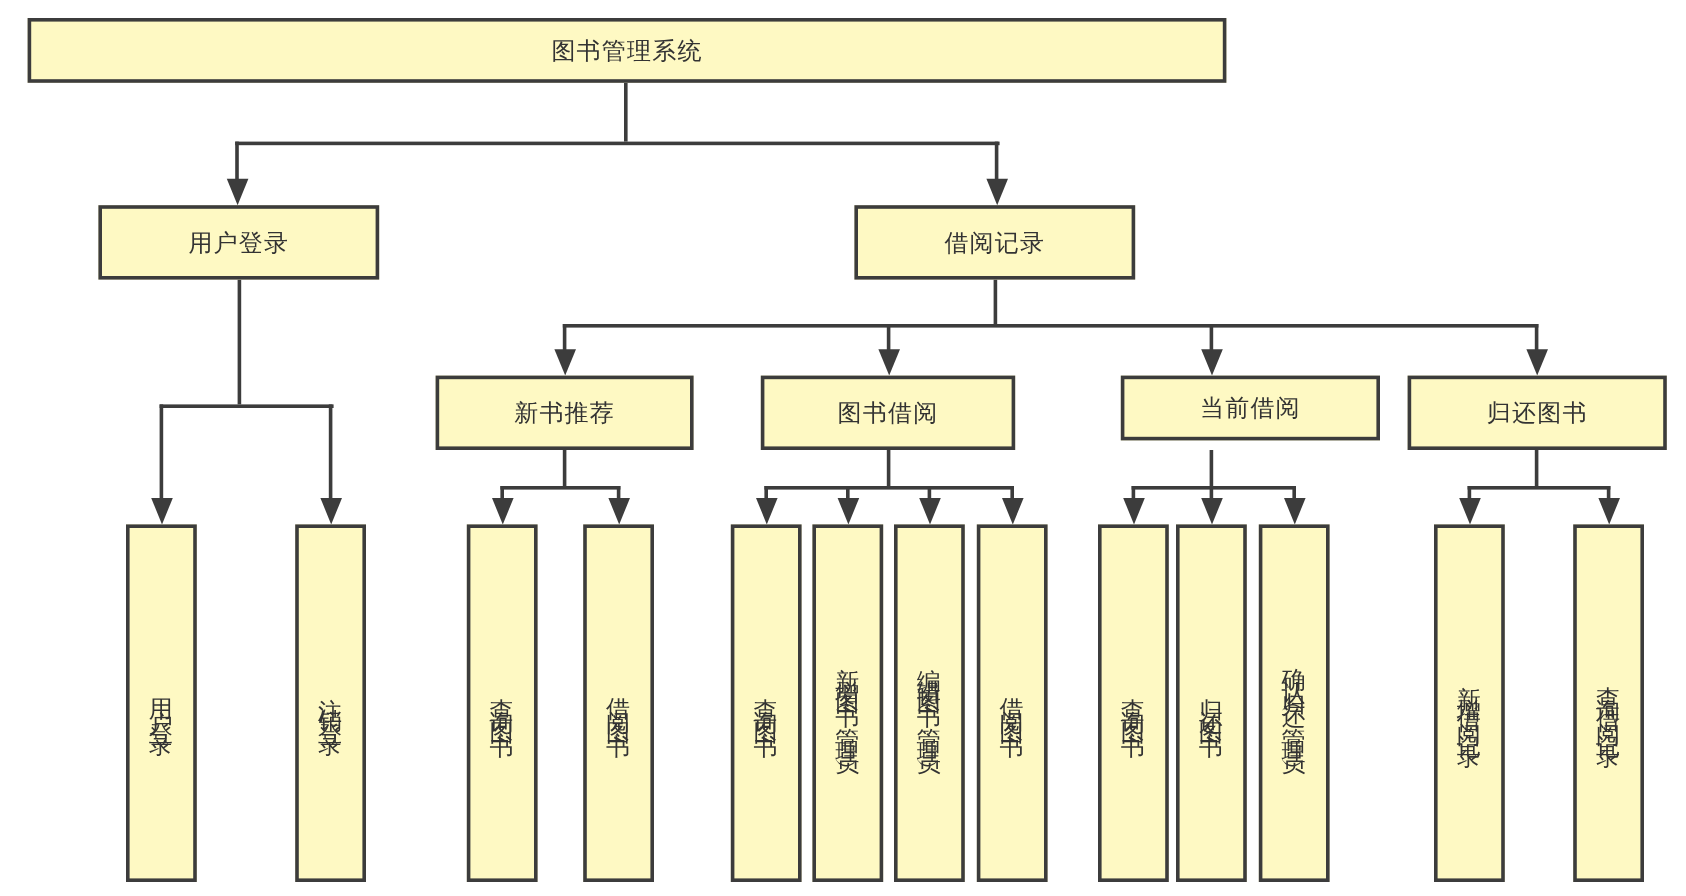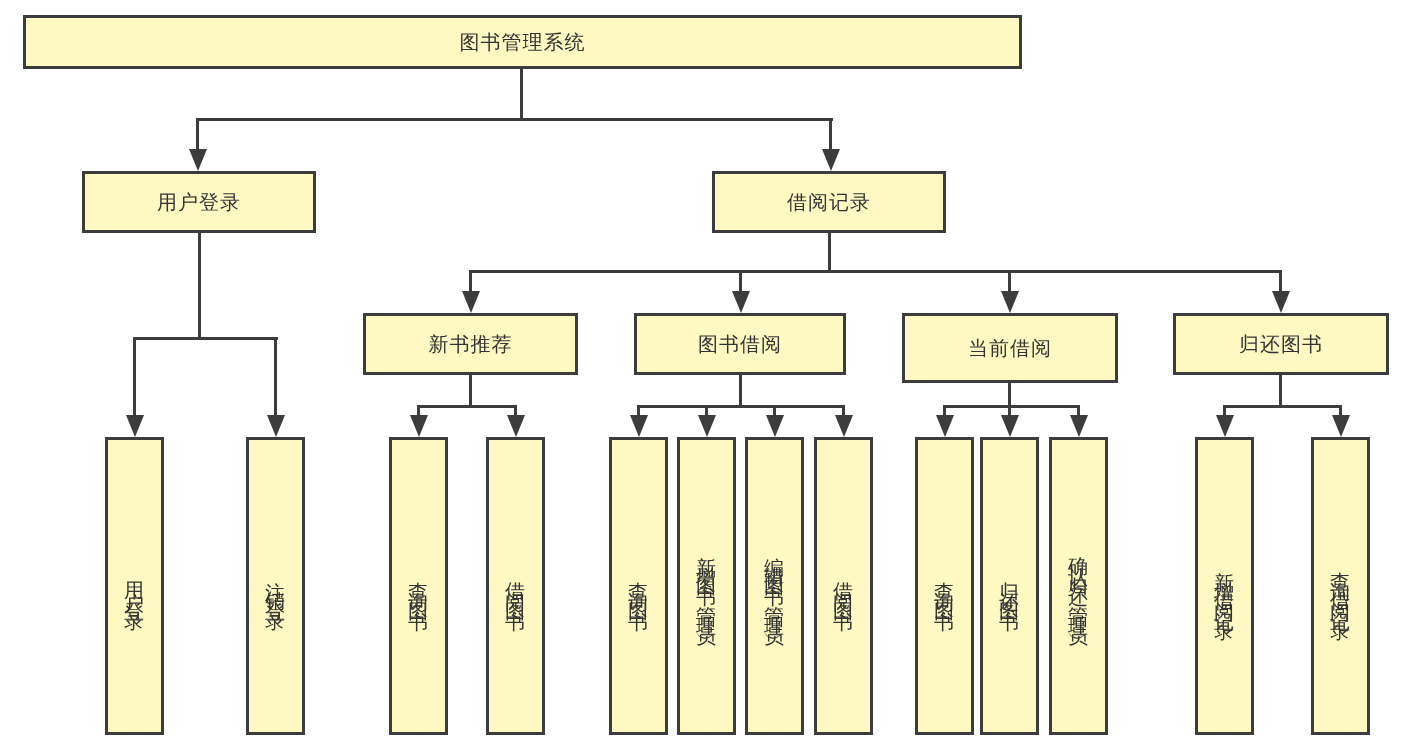--- a/index.html
+++ b/index.html
@@ -96,21 +96,21 @@
   <div class="arrow" style="left:462px;top:291px"></div>
   <div class="line vline" style="left:739px;top:270px;height:23px"></div>
   <div class="arrow" style="left:732px;top:291px"></div>
   <div class="line vline" style="left:1008px;top:270px;height:23px"></div>
   <div class="arrow" style="left:1001px;top:291px"></div>
   <div class="line vline" style="left:1279px;top:270px;height:23px"></div>
   <div class="arrow" style="left:1272px;top:291px"></div>
 
   <div class="box hbox" style="left:363px;top:313px;width:215px;height:62px">新书推荐</div>
   <div class="box hbox" style="left:634px;top:313px;width:212px;height:62px">图书借阅</div>
-  <div class="box hbox" style="left:902px;top:313px;width:216px;height:70px">当前借阅</div>
+  <div class="box hbox" style="left:934px;top:313px;width:216px;height:54px">当前借阅</div>
   <div class="box hbox" style="left:1173px;top:313px;width:216px;height:62px">归还图书</div>
 
   <div class="line vline" style="left:469px;top:375px;height:30px"></div>
   <div class="line hline" style="left:417px;top:405px;width:100px"></div>
   <div class="line vline" style="left:417px;top:405px;height:12px"></div>
   <div class="arrow" style="left:410px;top:415px"></div>
   <div class="line vline" style="left:514px;top:405px;height:12px"></div>
   <div class="arrow" style="left:507px;top:415px"></div>
 
   <div class="line vline" style="left:739px;top:375px;height:30px"></div>

